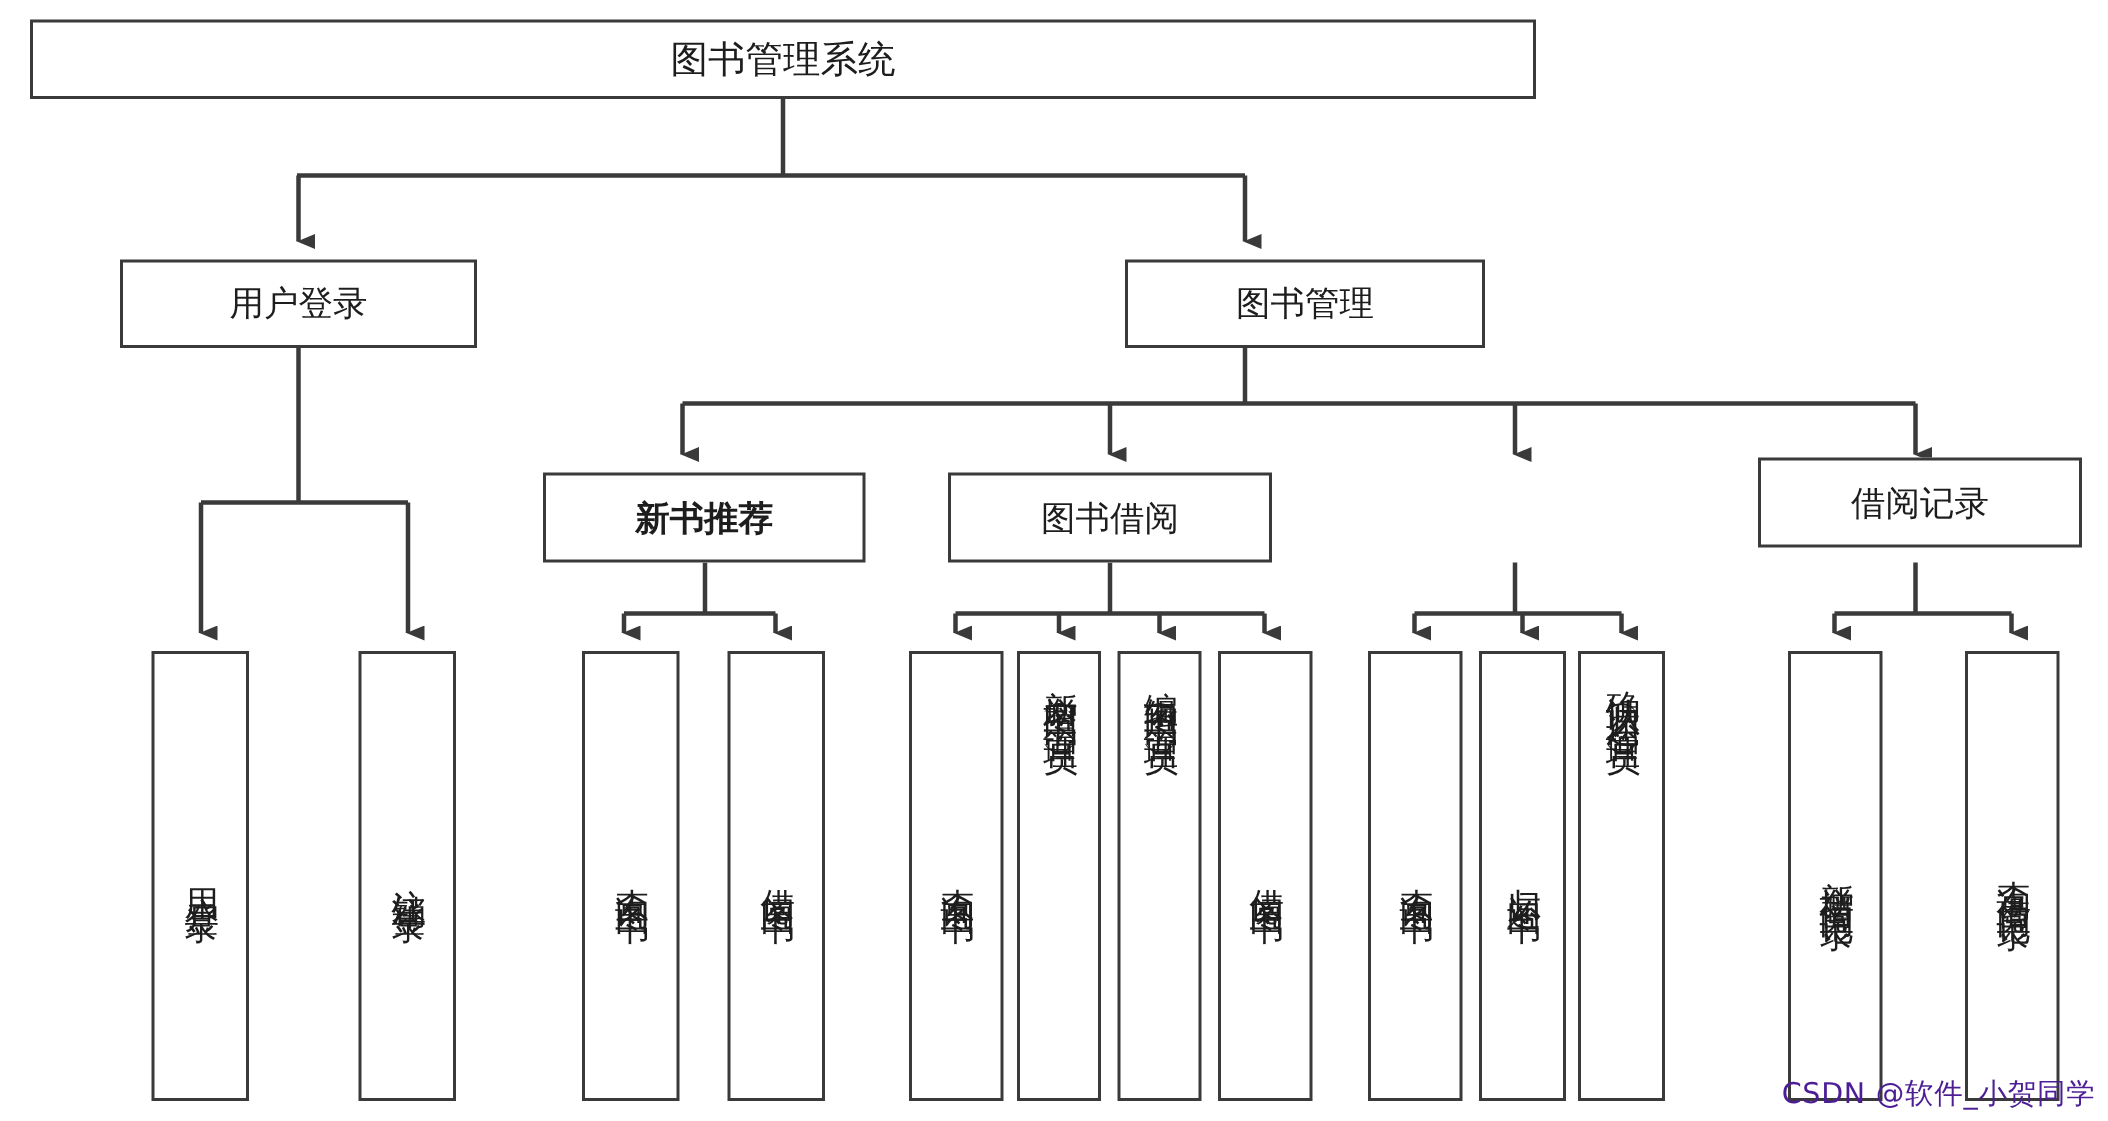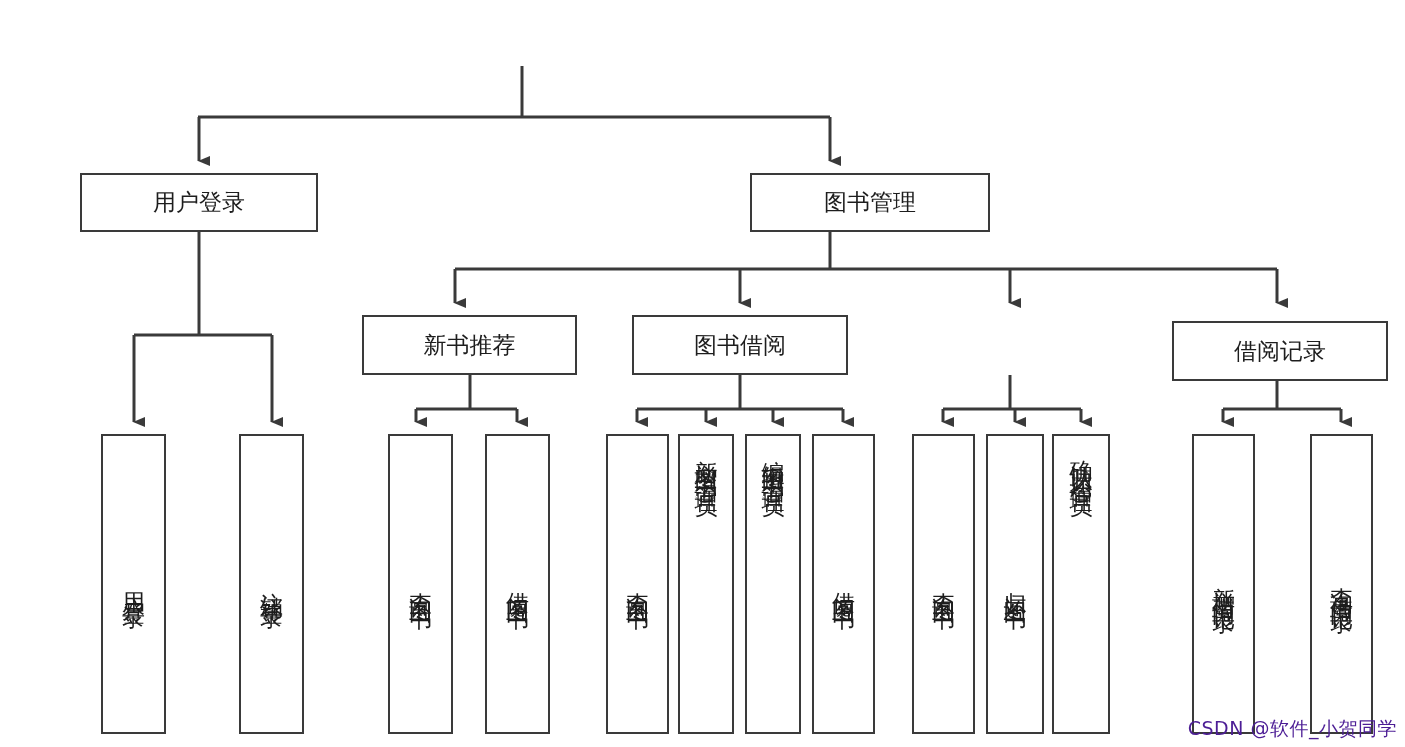--- a/index.html
+++ b/index.html
@@ -115,35 +115,38 @@
       <path d="M1015,409 L1015,422" marker-end="url(#arrow)"></path>
       <path d="M1081,409 L1081,422" marker-end="url(#arrow)"></path>
 
       <path d="M1277,375 L1277,409"></path>
       <path d="M1223,409 L1341,409"></path>
       <path d="M1223,409 L1223,422" marker-end="url(#arrow)"></path>
       <path d="M1341,409 L1341,422" marker-end="url(#arrow)"></path>
     </g>
   </svg>
 
+  <div class="node horiz lvl0" id="node-root" style="left: 20px; top: 13px; width: 1004px; height: 53px;">
+    <span>图书管理系统</span>
+  </div>
 
   <div class="node horiz lvl1" id="node-l1-0" style="left: 80px; top: 173px; width: 238px; height: 59px;">
     <span>用户登录</span>
   </div>
   <div class="node horiz lvl1" id="node-l1-1" style="left: 710px; top: 173px; width: 240px; height: 59px; margin-left: 40px;">
     <span>图书管理</span>
   </div>
 
-  <div class="node horiz lvl2" id="node-l2-0" style="left: 362px; top: 315px; width: 215px; height: 60px;">
+  <div class="node horiz lvl2" id="node-l2-0" style="left: 362px; top: 315px; width: 215px; height: 60px; font-weight: bold;">
     <span>新书推荐</span>
   </div>
   <div class="node horiz lvl2" id="node-l2-1" style="left: 632px; top: 315px; width: 216px; height: 60px; align-items: center;">
     <span>图书借阅</span>
   </div>
-  <div class="node horiz lvl2" id="node-l2-3" style="left: 1172px; top: 321px; width: 216px; height: 60px;">
+  <div class="node horiz lvl2" id="node-l2-3" style="left: 1172px; top: 305px; width: 216px; height: 60px;">
     <span>借阅记录</span>
   </div>
 
   <div class="node vert leaf center-text" id="node-leaf-0" style="left: 101px; top: 434px; width: 65px; height: 300px;">
     <span class="vtext">用户登录</span>
   </div>
   <div class="node vert leaf center-text" id="node-leaf-1" style="left: 239px; top: 434px; width: 65px; height: 300px;">
     <span class="vtext">注销登录</span>
   </div>
   <div class="node vert leaf center-text" id="node-leaf-2" style="left: 388px; top: 434px; width: 65px; height: 300px;">

